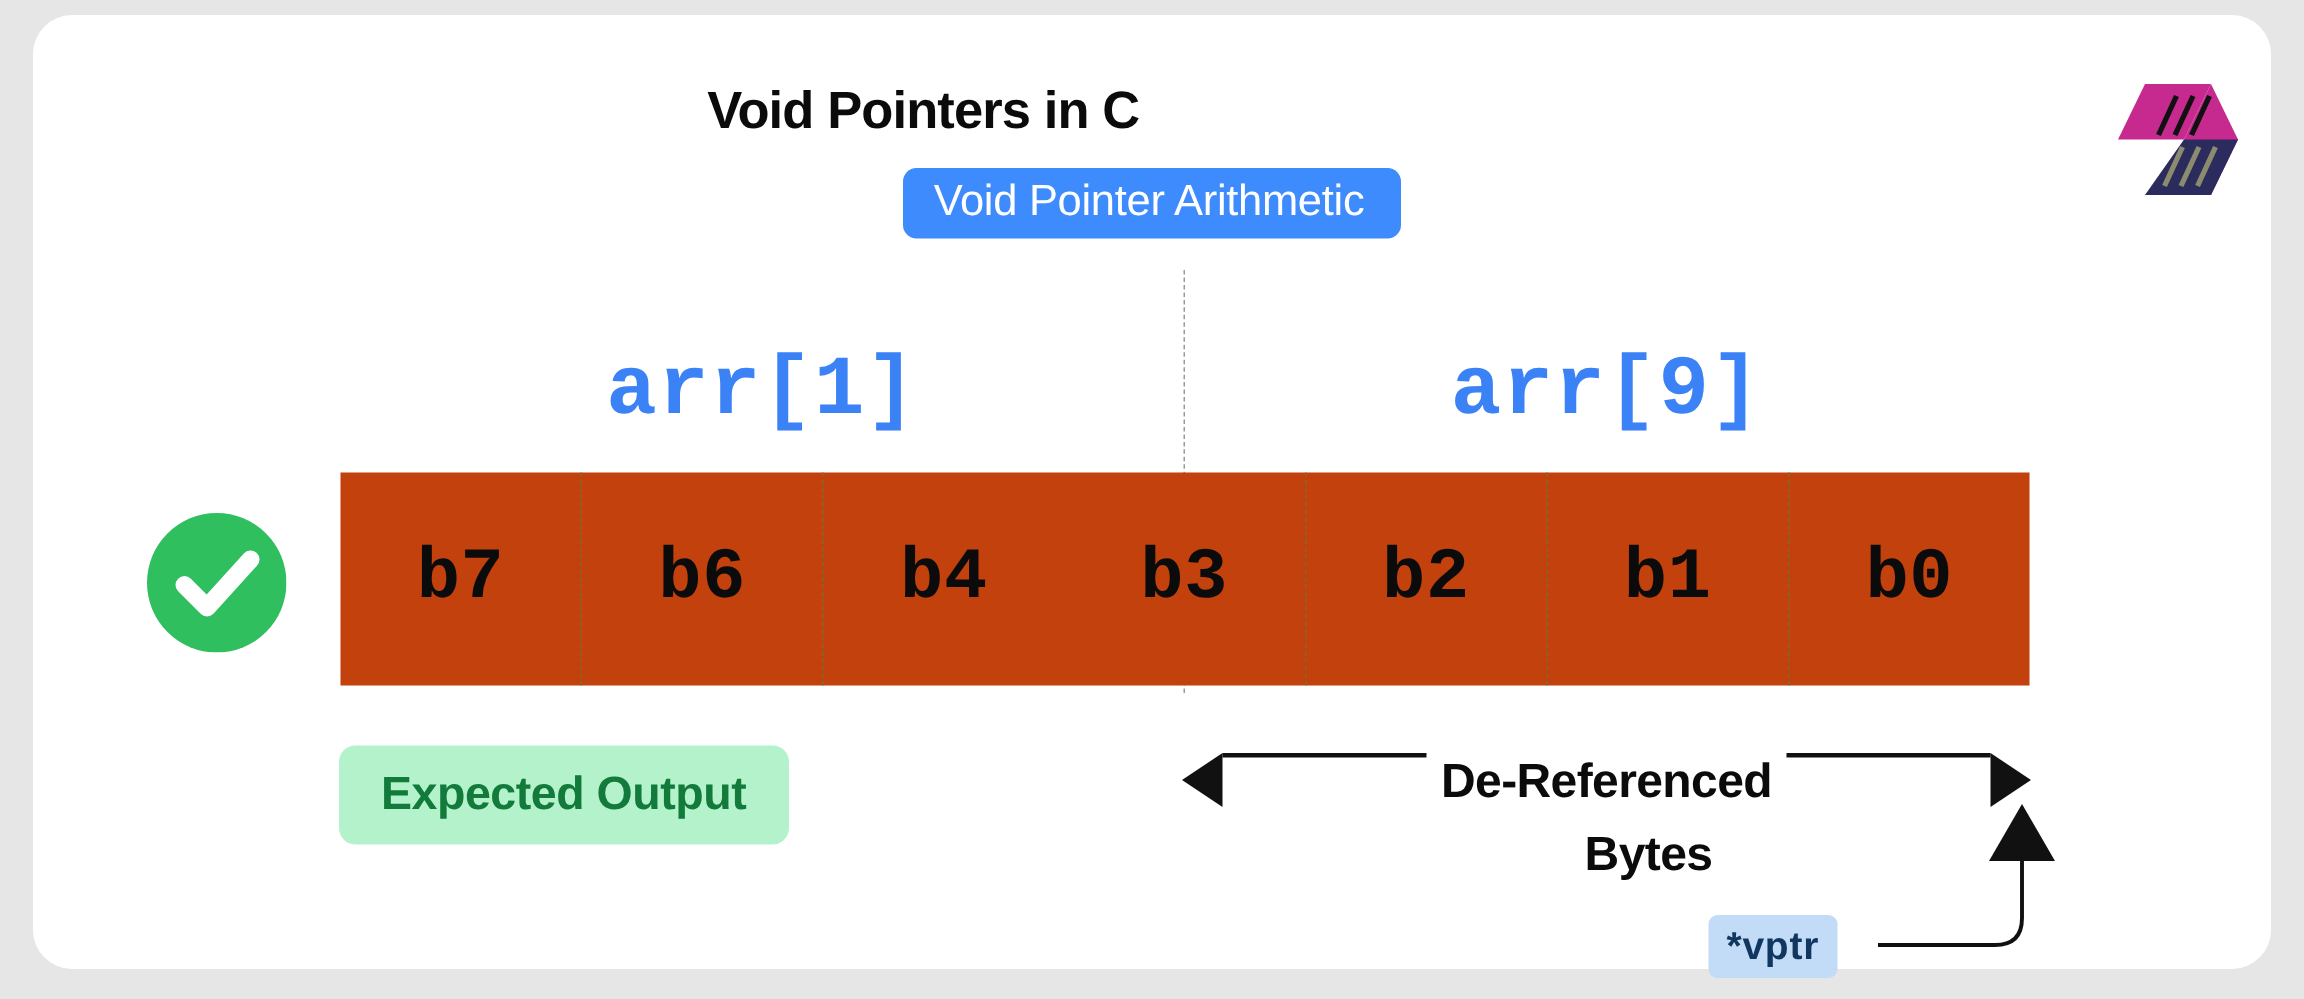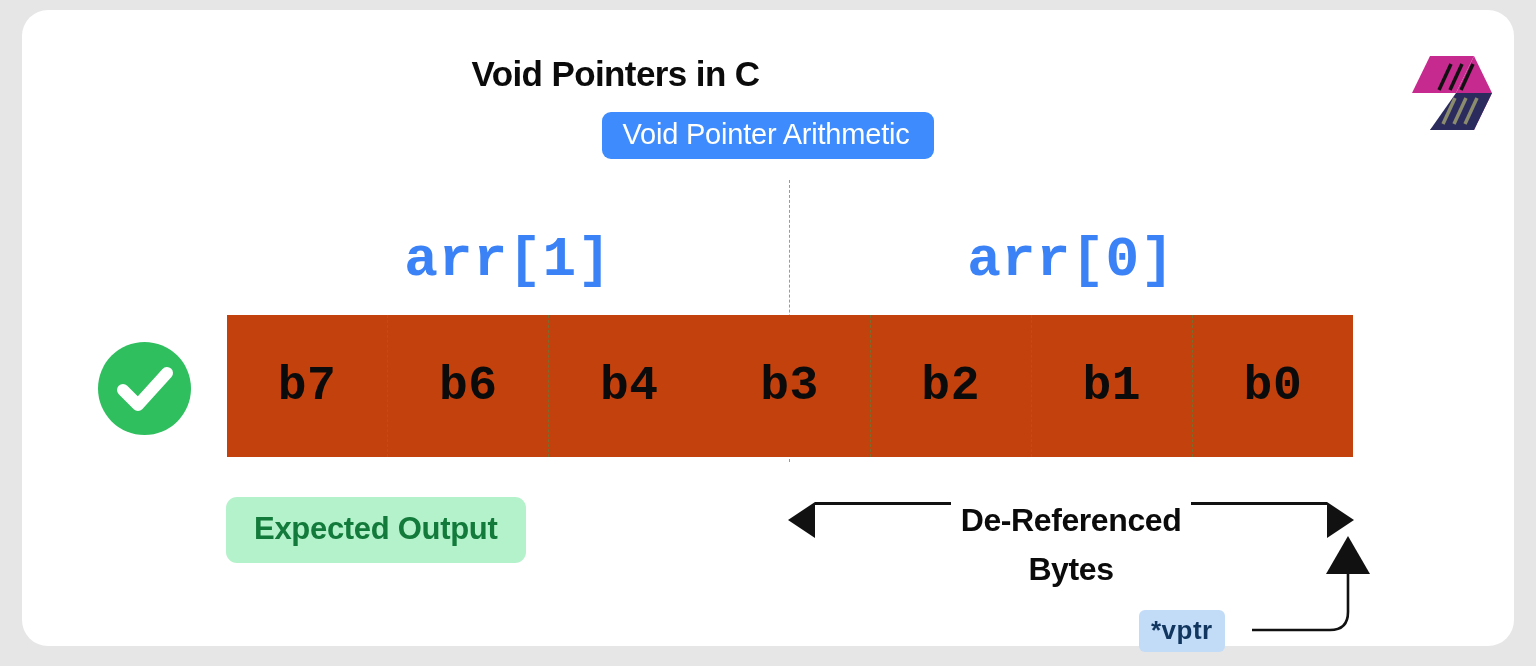--- a/index.html
+++ b/index.html
@@ -179,21 +179,21 @@
     border-right: 27px solid #111111;
   }
   .arrow-head.right {
     border-top: 18px solid transparent;
     border-bottom: 18px solid transparent;
     border-left: 27px solid #111111;
   }
 
   #deref-label-2 {
     position: absolute;
-    left: 766px;
+    left: 794px;
     top: 541px;
     width: 566px;
     text-align: center;
     font-size: 32px;
     font-weight: bold;
     color: #0b0b0b;
     letter-spacing: -0.4px;
   }
 
   
@@ -248,21 +248,21 @@
           <line x1="31" y1="72" x2="43" y2="46"></line>
           <line x1="42" y1="72" x2="54" y2="46"></line>
           <line x1="53" y1="72" x2="65" y2="46"></line>
         </g>
       </svg>
     </div>
 
     <div id="center-divider"></div>
 
     <div class="arr-label" id="arr-1">arr[1]</div>
-    <div class="arr-label" id="arr-0">arr[0]</div>
+    <div class="arr-label" id="arr-0">arr[9]</div>
 
     <div id="memory-block">
       <div class="byte-cell">b7</div>
       <div class="byte-cell">b6</div>
       <div class="byte-cell no-divider">b4</div>
       <div class="byte-cell">b3</div>
       <div class="byte-cell">b2</div>
       <div class="byte-cell">b1</div>
       <div class="byte-cell">b0</div>
     </div>

